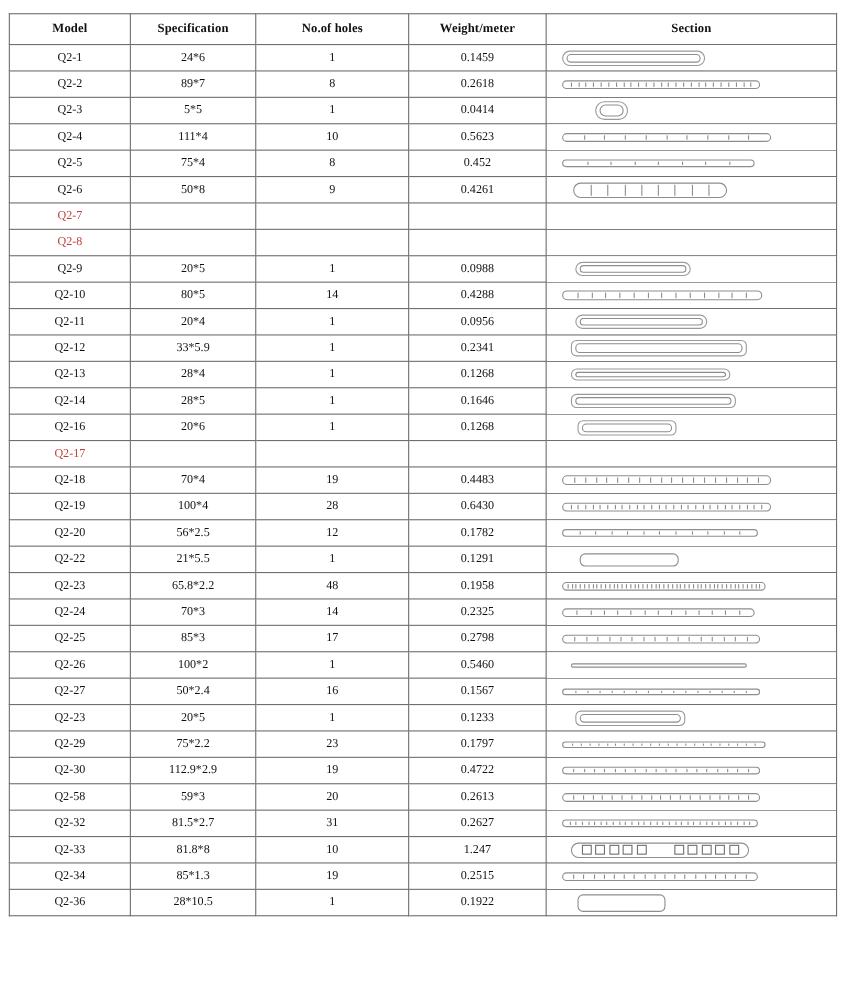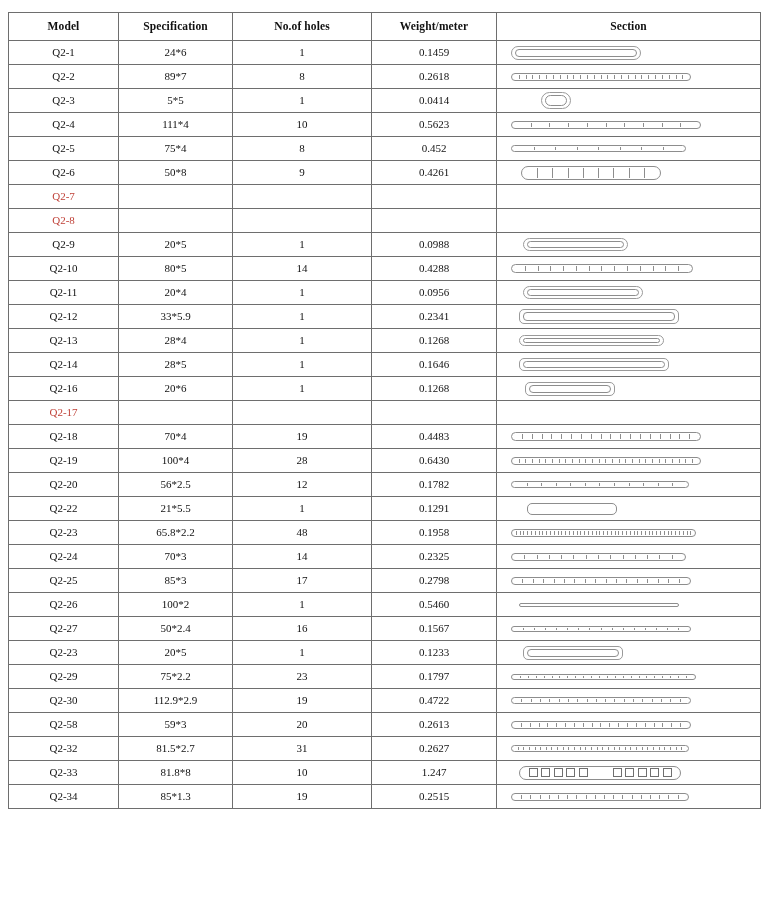--- a/index.html
+++ b/index.html
@@ -917,15 +917,26 @@
                   <div class="cell"></div>
                   <div class="cell"></div>
                   <div class="cell"></div>
                   <div class="cell"></div>
                   <div class="cell"></div>
                 </div>
               </div>
             </div>
           </td>
         </tr>
+        <tr>
+          <td class="model-cell">Q2-36</td>
+          <td>28*10.5</td>
+          <td>1</td>
+          <td>0.1922</td>
+          <td class="section-cell">
+            <div class="section-wrap" style="padding-left: 28px;">
+              <div class="profile soft" style="width: 80px; height: 16px;"></div>
+            </div>
+          </td>
+        </tr>
       </tbody>
   </table>
 </div>
 
 </body></html>

